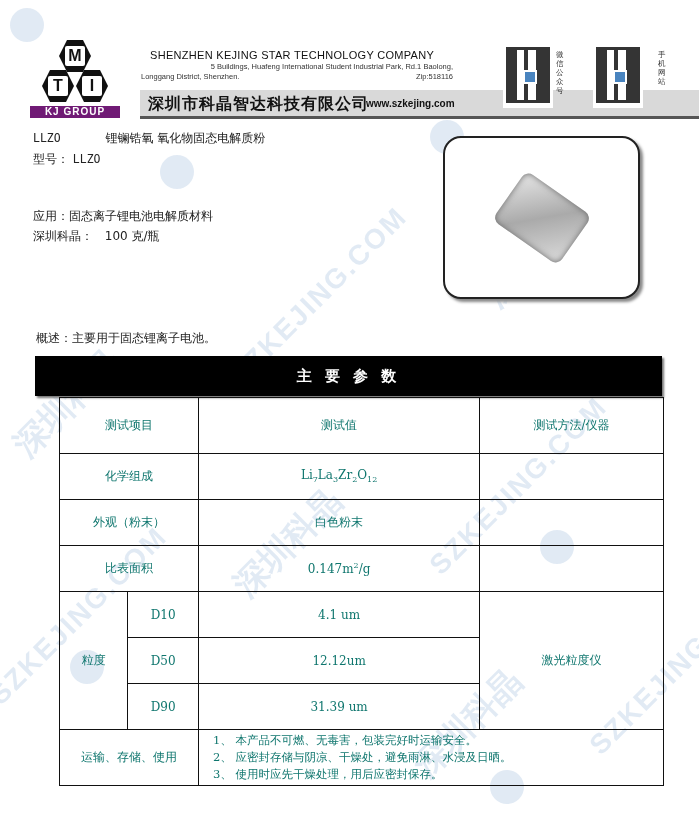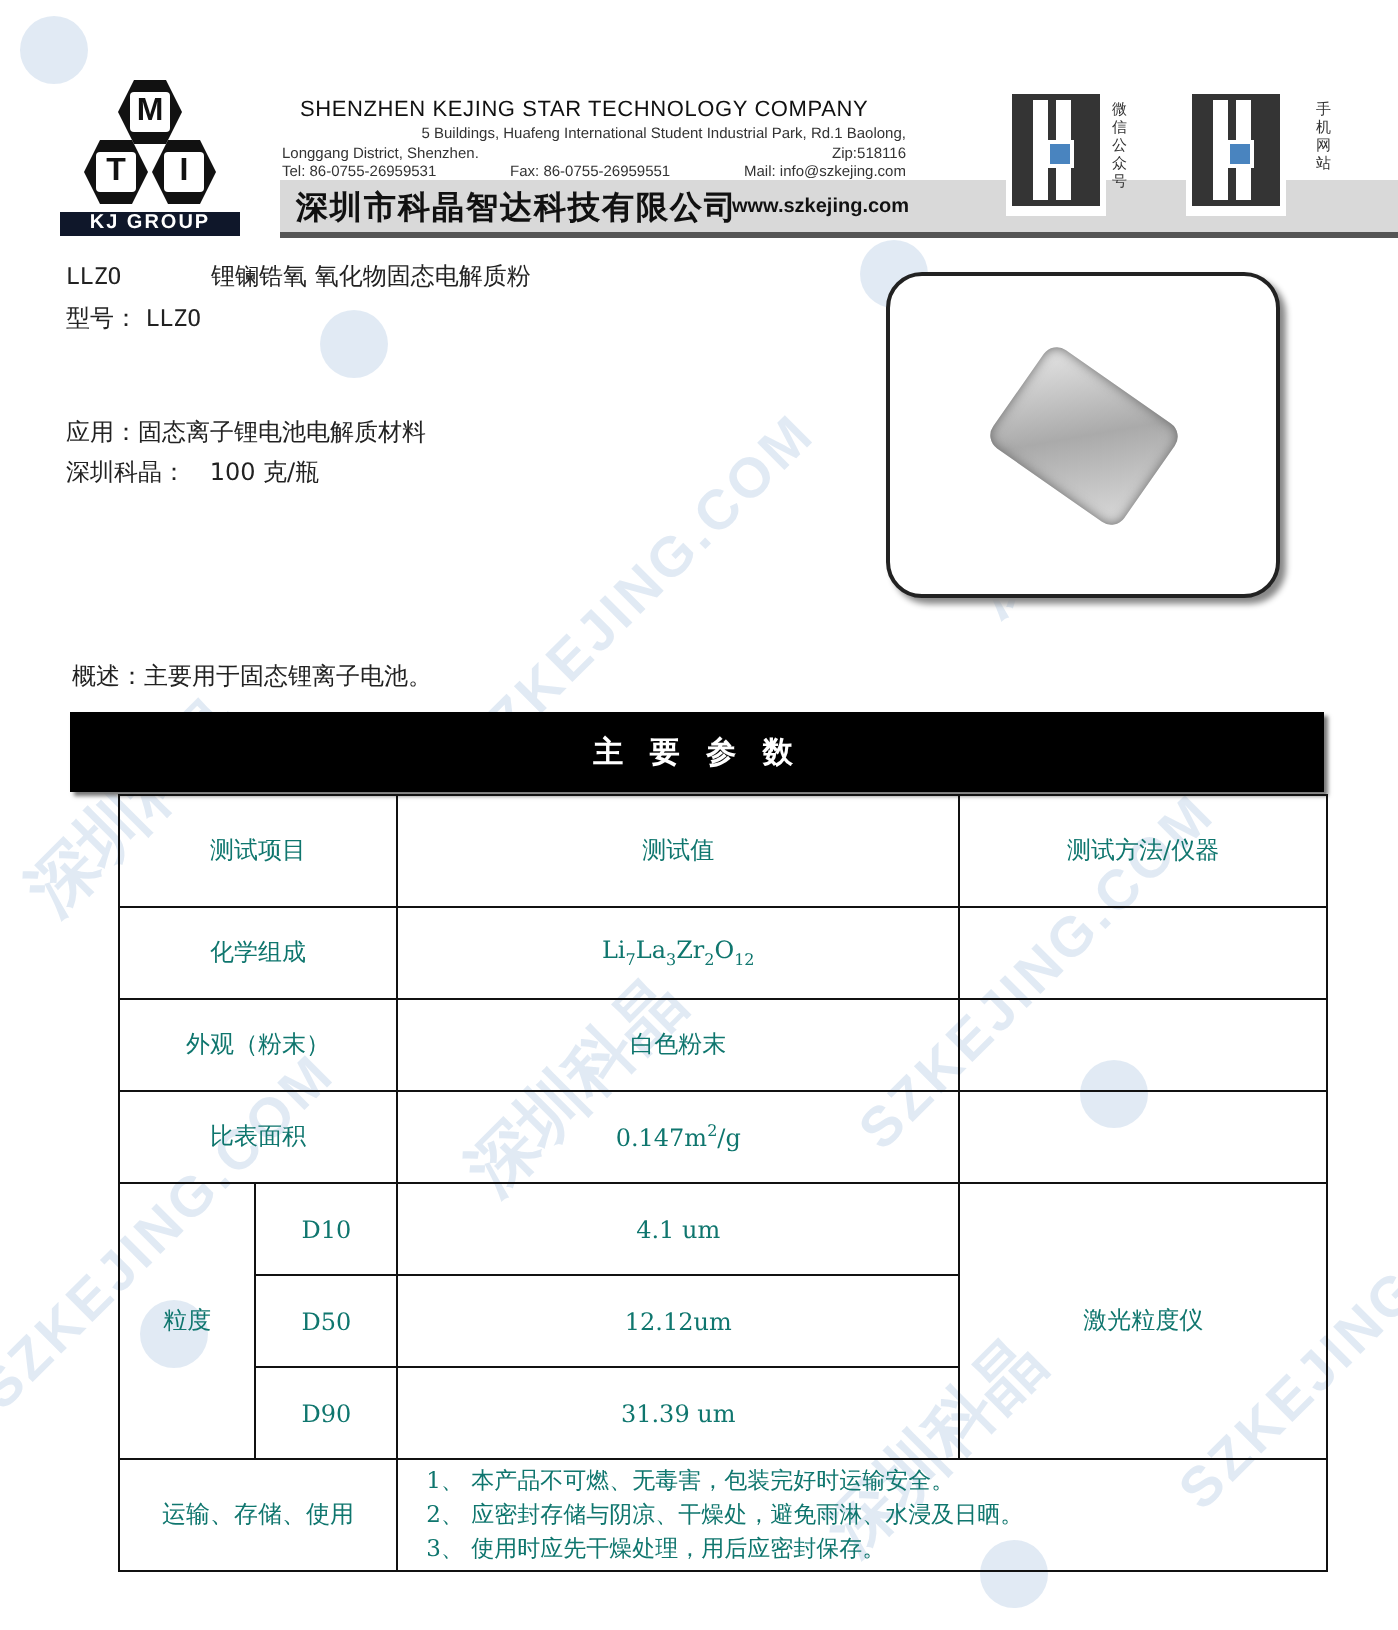--- a/index.html
+++ b/index.html
@@ -12,21 +12,21 @@
   .wm.cn { font-size: 34px; }
   .wm.hex { width: 34px; height: 34px; border-radius: 50%; background: rgba(120,160,205,0.22); }
 
   
   .header { position: absolute; left: 0; top: 30px; width: 699px; height: 92px; }
   .band-light { position: absolute; left: 140px; top: 60px; width: 559px; height: 28px; background: #d9d9d9; }
   .band-dark { position: absolute; left: 140px; top: 86px; width: 559px; height: 3px; background: #555; }
   .logo { position: absolute; left: 30px; top: 10px; width: 92px; height: 78px; }
   .logo .hex { position: absolute; width: 32px; height: 32px; background: #111; color: #fff; font-family: "Liberation Sans", sans-serif; font-weight: bold; font-size: 20px; display: flex; align-items: center; justify-content: center; clip-path: polygon(25% 0,75% 0,100% 50%,75% 100%,25% 100%,0 50%); }
   .logo .hex span { background: #fff; color: #111; width: 20px; height: 20px; border-radius: 2px; display: flex; align-items: center; justify-content: center; font-size: 16px; }
-  .logo .kj { position: absolute; left: 0; top: 66px; width: 90px; height: 12px; background: #0f172a; color: #fff; font-family: "Liberation Sans", sans-serif; font-weight: bold; font-size: 10px; letter-spacing: 1px; text-align: center; line-height: 12px; }
+  .logo .kj { position: absolute; left: 0; top: 66px; width: 90px; height: 12px; background: #701a75; color: #fff; font-family: "Liberation Sans", sans-serif; font-weight: bold; font-size: 10px; letter-spacing: 1px; text-align: center; line-height: 12px; }
   .co-en { position: absolute; left: 150px; top: 19px; font-family: "Liberation Sans", sans-serif; font-weight: normal; font-size: 11px; letter-spacing: 0.3px; color: #111; }
   .addr { position: absolute; left: 141px; top: 32px; width: 312px; font-family: "Liberation Sans", sans-serif; font-size: 7.5px; color: #333; line-height: 9.5px; text-align: right; }
   .addr .row { display: flex; justify-content: space-between; }
   .co-cn { position: absolute; left: 148px; top: 64px; font-size: 16px; font-weight: bold; letter-spacing: 1px; color: #111; }
   .web { position: absolute; left: 366px; top: 68px; font-family: "Liberation Sans", sans-serif; font-weight: bold; font-size: 10px; color: #111; }
   .qr { position: absolute; top: 14px; width: 50px; height: 64px; background: #fff; padding: 3px; }
   .qr .code { width: 44px; height: 56px; background:
       linear-gradient(90deg,#111 0 20%,transparent 20% 40%,#111 40% 50%,transparent 50% 70%,#111 70% 100%),
       #fff; opacity: 0.85; position: relative; border: 3px solid #111; }
   .qr .code::after { content: ""; position: absolute; left: 14px; top: 20px; width: 10px; height: 10px; background: #2a6fb5; border: 2px solid #fff; }
@@ -87,25 +87,20 @@
   </div>
 
   <div class="co-en">SHENZHEN KEJING STAR TECHNOLOGY COMPANY</div>
   <div class="addr">
     <div class="row" style="justify-content:flex-end;">
         <span>5 Buildings, Huafeng International Student Industrial Park, Rd.1 Baolong,</span>
       </div>
     <div class="row">
       <span>Longgang District, Shenzhen.</span>
       <span>Zip:518116</span>
-    </div>
-    <div class="row">
-      <span>Tel: 86-0755-26959531</span>
-      <span>Fax: 86-0755-26959551</span>
-      <span>Mail: info@szkejing.com</span>
     </div>
   </div>
   <div class="co-cn">深圳市科晶智达科技有限公司</div>
   <div class="web">www.szkejing.com</div>
 
   <div class="qr" style="left:503px;">
       <div class="code"></div>
     </div>
   <div class="qr-label" style="left:556px;">微信公众号</div>
   <div class="qr" style="left:593px;">

